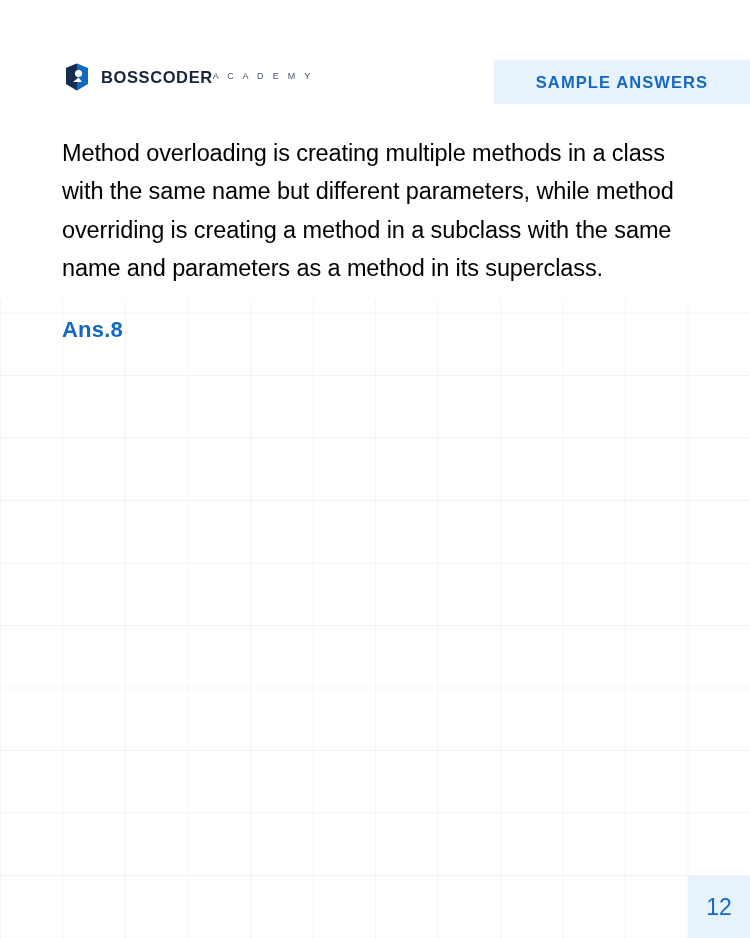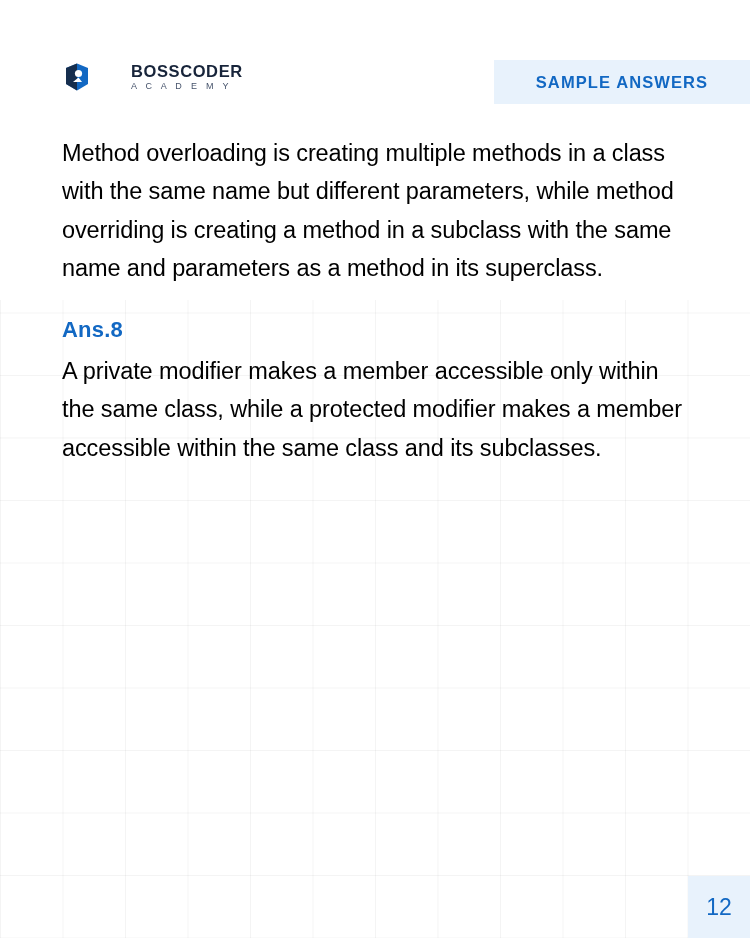--- a/index.html
+++ b/index.html
@@ -64,23 +64,22 @@
     align-items: center;
     gap: 9px;
   }
   .logo-mark {
     width: 30px;
     height: 30px;
     position: relative;
   }
   .logo-text {
     display: flex;
-    flex-direction: column;
+    flex-direction: row;
     line-height: 1;
-    margin-left: 30px;
   }
   .logo-title {
     font-size: 16.5px;
     font-weight: bold;
     letter-spacing: 0.6px;
     color: #17243a;
   }
   .logo-sub {
     font-size: 9px;
     letter-spacing: 3.3px;
@@ -182,21 +181,20 @@
 
   <div class="content">
 
     <div class="qa-block first">
       <p class="ans-text">Method overloading is creating multiple methods in a class with the same name but different parameters, while method overriding is creating a method in a subclass with the same name and parameters as a method in its superclass.</p>
     </div>
 
 
     <div class="qa-block third">
       <p class="ans-label">Ans.8</p>
-      <p class="ans-text">A private modifier makes a member accessible only within the same class, while a protected modifier makes a member accessible within the same class and its subclasses.</p>
     </div>
 
   </div>
 
   <div class="page-number">
     <span>12</span>
   </div>
 
 </div>
 

